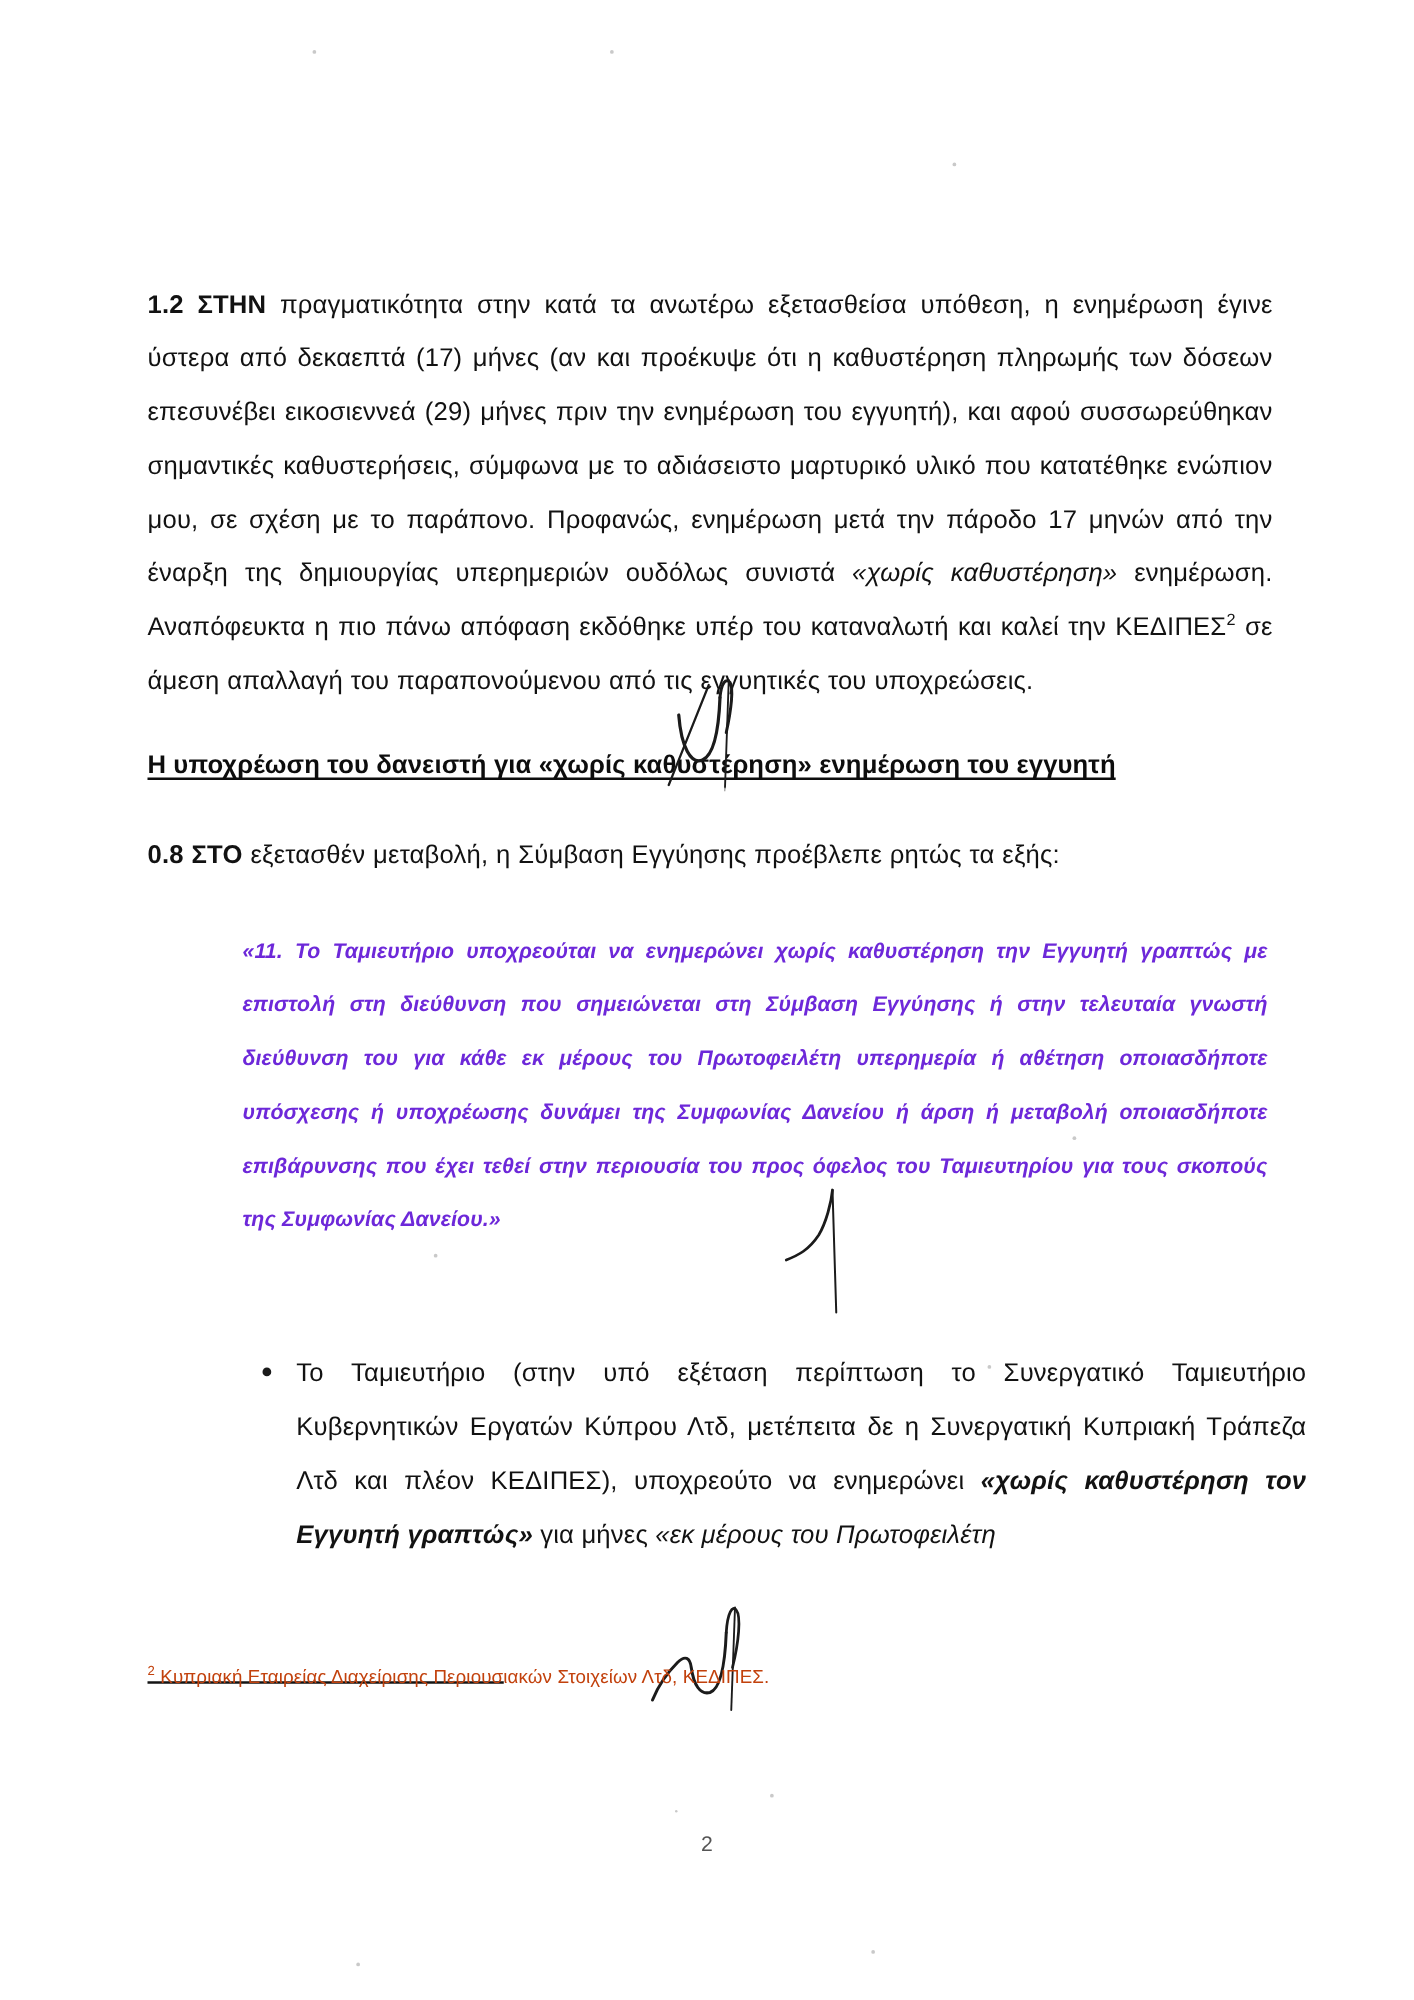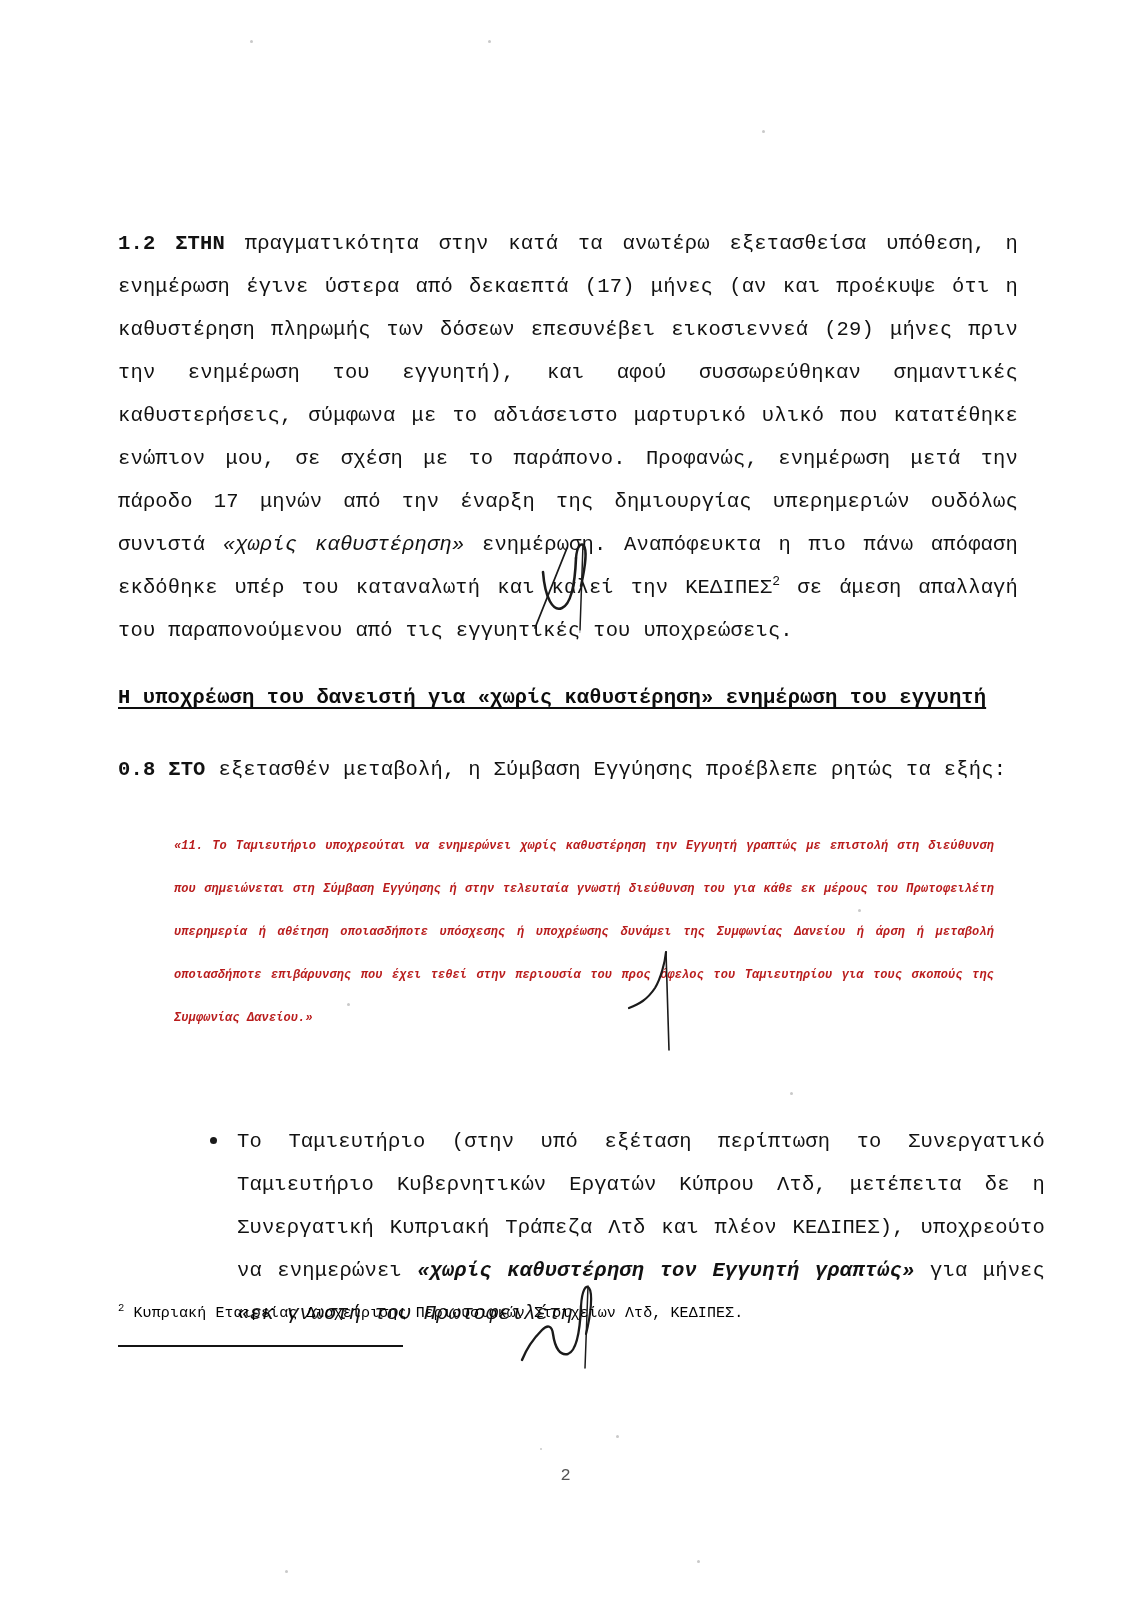--- a/index.html
+++ b/index.html
@@ -10,21 +10,20 @@
   body {
     font-family: "Liberation Sans", sans-serif;
   }
   .page {
     position: relative;
     width: 1131px;
     height: 1600px;
     background: #fdfdfd;
     overflow: hidden;
     box-sizing: border-box;
-    font-family: Liberation Mono, monospace;
   }
   
   .scan-tint {
     position: absolute;
     inset: 0;
     background: #ffffff;
     pointer-events: none;
   }
   .content {
     position: absolute;
@@ -56,28 +55,28 @@
     text-decoration: underline;
     text-underline-offset: 4px;
     color: #0d0d0d;
     line-height: 32px;
     letter-spacing: 0.1px;
   }
   .spacer-md { height: 34px; }
   .spacer-lg { height: 40px; }
 
   .quote-block {
-    margin-left: 56px;
+    margin-left: 76px;
     width: 820px;
-    font-size: 12px;
+    font-size: 17px;
     line-height: 43px;
     font-style: italic;
     font-weight: bold;
     text-align: justify;
-    color: #b91c1c;
+    color: #6d28d9;
     letter-spacing: 0.1px;
   }
   .bullet-list {
     margin: 0;
     padding: 0;
     list-style: none;
   }
   .bullet-item {
     position: relative;
     margin-left: 92px;
@@ -112,25 +111,25 @@
     position: absolute;
     left: 118px;
     top: 1345px;
     width: 285px;
     height: 0;
     border-top: 2.2px solid #141414;
   }
   .footnote {
     position: absolute;
     left: 118px;
-    top: 1302px;
+    top: 1330px;
     width: 800px;
     font-size: 15px;
     line-height: 24px;
-    color: #000000;
+    color: #c2410c;
     letter-spacing: 0.1px;
   }
   .footnote sup {
     font-size: 10.5px;
     vertical-align: super;
     line-height: 0;
   }
   .page-number {
     position: absolute;
     left: 0;
@@ -187,21 +186,21 @@
 
     <div class="quote-block">«11. Το Ταμιευτήριο υποχρεούται να ενημερώνει χωρίς καθυστέρηση την Εγγυητή γραπτώς με επιστολή στη διεύθυνση που σημειώνεται στη Σύμβαση Εγγύησης ή στην τελευταία γνωστή διεύθυνση του για κάθε εκ μέρους του Πρωτοφειλέτη υπερημερία ή αθέτηση οποιασδήποτε υπόσχεσης ή υποχρέωσης δυνάμει της Συμφωνίας Δανείου ή άρση ή μεταβολή οποιασδήποτε επιβάρυνσης που έχει τεθεί στην περιουσία του προς όφελος του Ταμιευτηρίου για τους σκοπούς της Συμφωνίας Δανείου.»</div>
 
     <div class="spacer-lg"></div>
 
 
     <div class="spacer-lg"></div>
 
     <ul class="bullet-list">
       <li class="bullet-item">
-        <span class="dot"></span><span>Το Ταμιευτήριο (στην υπό εξέταση περίπτωση το Συνεργατικό Ταμιευτήριο Κυβερνητικών Εργατών Κύπρου Λτδ, μετέπειτα δε η Συνεργατική Κυπριακή Τράπεζα Λτδ και πλέον ΚΕΔΙΠΕΣ), υποχρεούτο να ενημερώνει </span><span class="bi">«χωρίς καθυστέρηση τον Εγγυητή γραπτώς»</span><span> για μήνες </span><span class="ital">«εκ γνωστή του Πρωτοφειλέτη</span>
+        <span class="dot"></span><span>Το Ταμιευτήριο (στην υπό εξέταση περίπτωση το Συνεργατικό Ταμιευτήριο Κυβερνητικών Εργατών Κύπρου Λτδ, μετέπειτα δε η Συνεργατική Κυπριακή Τράπεζα Λτδ και πλέον ΚΕΔΙΠΕΣ), υποχρεούτο να ενημερώνει </span><span class="bi">«χωρίς καθυστέρηση τον Εγγυητή γραπτώς»</span><span> για μήνες </span><span class="ital">«εκ μέρους του Πρωτοφειλέτη</span>
       </li>
     </ul>
 
   </div>
 
   <div class="hw hw-1">
     <svg width="110" height="105" viewBox="0 0 110 105">
       <path d="M30 100 L62 20" stroke="#1b1b1b" stroke-width="1.8" fill="none" stroke-linecap="round"></path>
       <path d="M38 44 C40 70, 48 84, 57 80 C66 76, 70 56, 71 30" stroke="#1b1b1b" stroke-width="2.6" fill="none" stroke-linecap="round"></path>
       <path d="M71 30 C72 18, 76 14, 79 18 C82 22, 80 40, 76 58" stroke="#1b1b1b" stroke-width="2.4" fill="none" stroke-linecap="round"></path>

